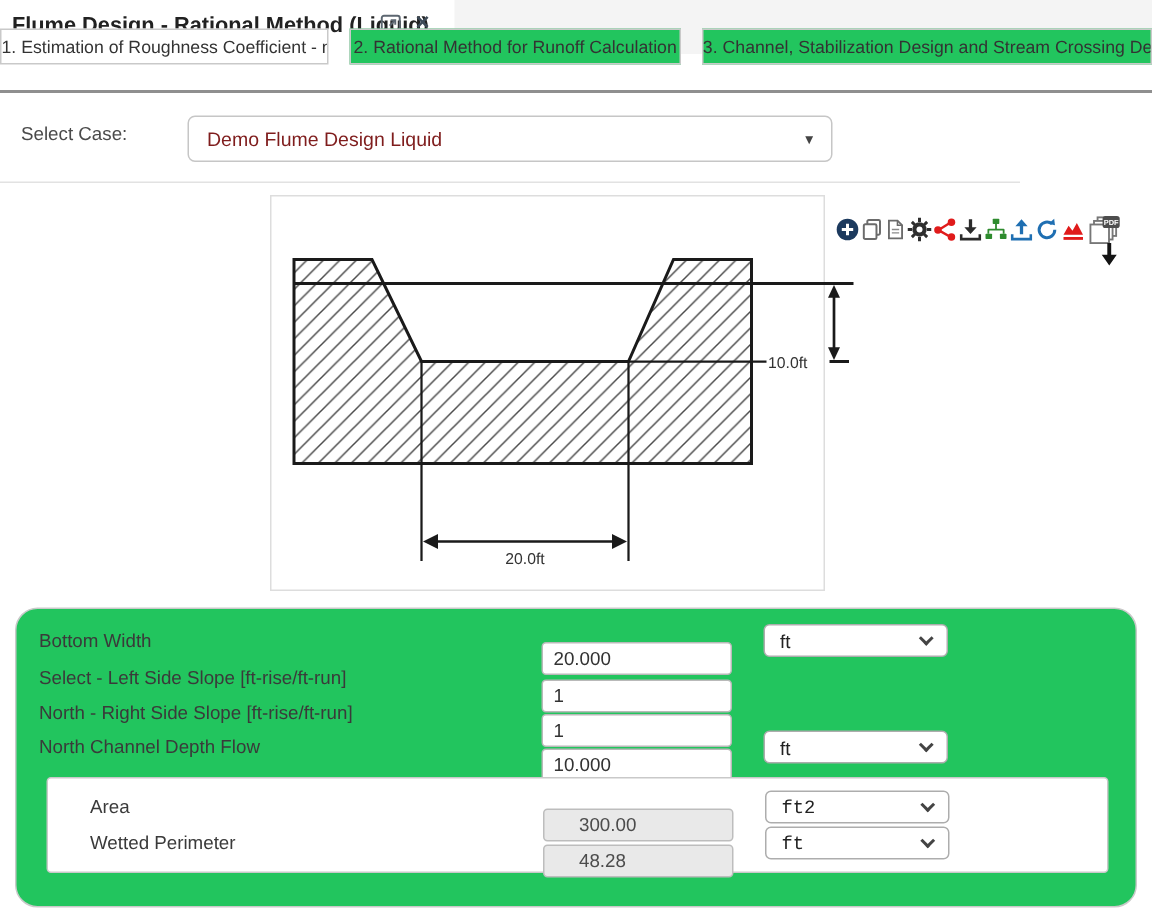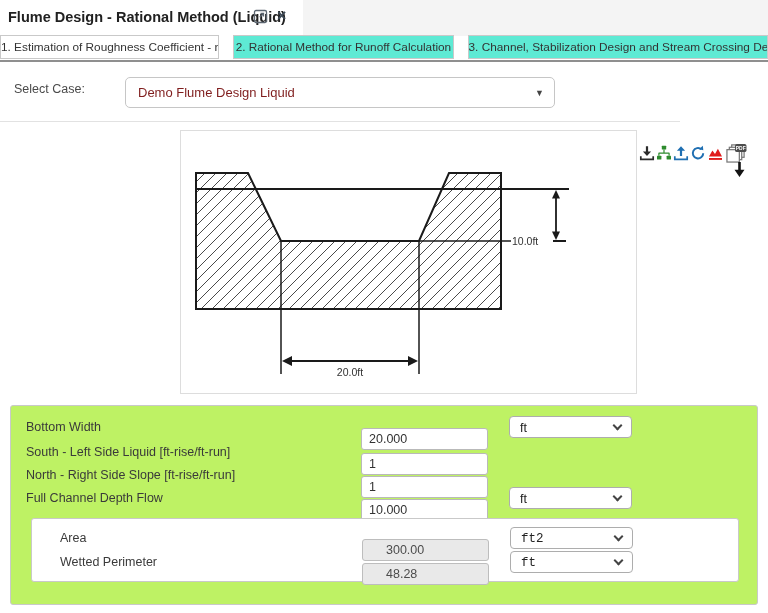--- a/index.html
+++ b/index.html
@@ -7,49 +7,49 @@
   #app { position:relative; width:768px; height:613px; overflow:hidden; background:#fff; }
 
   
   .titlebar { position:absolute; left:0; top:0; width:768px; height:36px; background:#fff; }
   .titlebar-rest { position:absolute; left:303px; top:0; width:465px; height:36px; background:#f4f4f4; }
   .title { position:absolute; left:8px; top:9px; font-size:14.5px; font-weight:bold; color:#212121; white-space:nowrap; }
   .popout-btn { position:absolute; left:253px; top:9px; width:16px; height:16px; cursor:pointer; }
   .close-btn { position:absolute; left:277px; top:6px; font-size:16px; font-weight:600; color:#3d4a57; cursor:pointer; line-height:20px; }
 
   
-  .tabs { position:absolute; left:0; top:35px; width:768px; height:24px; display:flex;gap:12px; }
-  .tab { height:24px; line-height:22px; font-size:11.8px; color:#333; background:#5eead4;
+  .tabs { position:absolute; left:0; top:19px; width:768px; height:24px; display:flex;gap:12px; }
+  .tab { height:24px; line-height:22px; font-size:11.8px; color:#333; background:#22c55e;
          border:1px solid #c9c9c9; text-align:center; margin-right:2px; white-space:nowrap;
          overflow:hidden; cursor:pointer; }
   .tab-1 { width:227px; }
   .tab-2 { width:228px; }
   .tab-3 { width:311px; margin-right:0; }
   .tab.active { background:#fff; }
   .tabs-underline { position:absolute; left:0; top:60px; width:768px; height:2px; background:#8f8f8f; }
 
   
   .caserow { position:absolute; left:0; top:62px; width:680px; height:60px; background:#fff; border-bottom:1px solid #e2e2e2; }
   .caselabel { position:absolute; left:14px; top:20px; font-size:12.5px; color:#4a4a4a; }
   .combobox { position:absolute; left:125px; top:15px; width:430px; height:31px; border:1px solid #c6c6c6;
               border-radius:5px; background:#fff; cursor:pointer; }
   .combobox .val { position:absolute; left:12px; top:7px; font-size:13px; color:#7f1d1d; }
   .combobox .caret { position:absolute; right:10px; top:10px; font-size:9px; color:#444; }
   .toolbar { position:absolute; left:557px; top:81px; display:flex; align-items:center; gap:1px; }
   .ticon { display:flex; align-items:center; justify-content:center; cursor:pointer; }
   .arrow-down-btn { position:absolute; left:732px; top:99px; cursor:pointer; }
 
   
-  .diagram-box { position:absolute; left:180px; top:130px; width:457px; height:264px;
+  .diagram-box { position:absolute; left:180px; top:130px; width:370px; height:264px;
                  border:1px solid #ddd; background:#fff; }
   .dim-text { font-size:10.5px; fill:#333; font-family:"Liberation Sans",sans-serif; }
 
   
   .form-panel { position:absolute; left:10px; top:405px; width:748px; height:200px;
-                border:1px solid #c9c9c9; border-radius:3px; background:#bef264; }
+                border:1px solid #c9c9c9; border-radius:15px; background:#22c55e; }
   .frow { position:absolute; left:0; width:746px; height:22px; }
   .flabel { position:absolute; left:15px; top:4px; font-size:12.5px; color:#3a3a3a; white-space:nowrap; }
   .finput { position:absolute; left:350px; top:12px; width:127px; height:22px; border:1px solid #b9b9b9;
             border-radius:3px; font-size:12.5px; color:#333; padding:0 7px; font-family:inherit; background:#fff; }
   .finput.readonly { background:#e9e9e9; color:#4c4c4c; border-color:#bdbdbd;padding-left:23px; }
   .fselect { position:absolute; left:498px; top:0; width:123px; height:22px; border:1px solid #adadad;
              border-radius:4px; background:#fff; cursor:pointer; }
   .fselect .uval { position:absolute; left:10px; top:4px; font-size:12.5px; color:#222; }
   .fselect .chev { position:absolute; right:10px; top:5px; width:7px; height:7px;
                    border-right:2px solid #444; border-bottom:2px solid #444; transform:rotate(45deg); }
@@ -220,31 +220,31 @@
     <div class="frow row0">
       <span class="flabel">Bottom Width</span>
       <input class="finput" value="20.000" style="">
       <div class="fselect">
         <span class="uval">ft</span>
         <span class="chev"></span>
       </div>
     </div>
 
     <div class="frow row1">
-      <span class="flabel">South - Left Side Liquid [ft-rise/ft-run]</span>
+      <span class="flabel">Select - Left Side Slope [ft-rise/ft-run]</span>
       <input class="finput" value="1" style="">
     </div>
 
     <div class="frow row2">
       <span class="flabel">North - Right Side Slope [ft-rise/ft-run]</span>
       <input class="finput" value="1" style="">
     </div>
 
     <div class="frow row3">
-      <span class="flabel">Full Channel Depth Flow</span>
+      <span class="flabel">North Channel Depth Flow</span>
       <input class="finput" value="10.000" style="">
       <div class="fselect">
         <span class="uval">ft</span>
         <span class="chev"></span>
       </div>
     </div>
 
     <div class="results-box">
       <div class="frow rrow0">
         <span class="flabel">Area</span>

